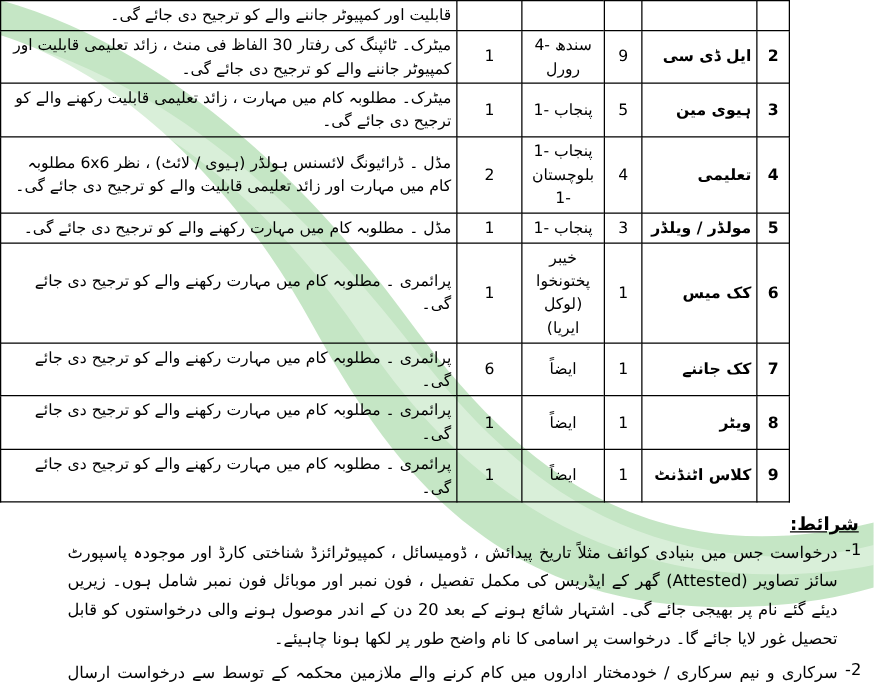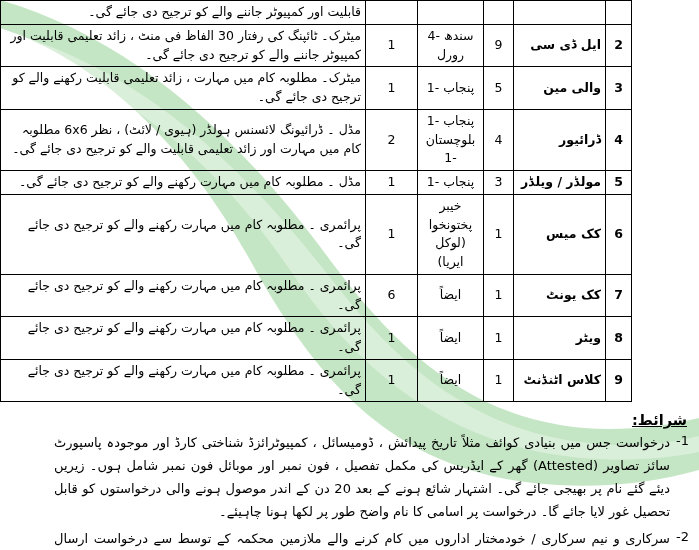--- a/index.html
+++ b/index.html
@@ -103,29 +103,29 @@
         <td class="c-sr">2</td>
         <td class="c-post rtl">ایل ڈی سی</td>
         <td class="c-age">9</td>
         <td class="c-dom rtl" style="white-space:pre-line">سندھ -4
 رورل</td>
         <td class="c-qty">1</td>
         <td class="c-qual rtl">میٹرک۔ ٹائپنگ کی رفتار 30 الفاظ فی منٹ ، زائد تعلیمی قابلیت اور کمپیوٹر جاننے والے کو ترجیح دی جائے گی۔</td>
       </tr>
       <tr>
         <td class="c-sr">3</td>
-        <td class="c-post rtl">والی مین</td>
+        <td class="c-post rtl">ہیوی مین</td>
         <td class="c-age">5</td>
         <td class="c-dom rtl" style="white-space:pre-line">پنجاب -1</td>
         <td class="c-qty">1</td>
         <td class="c-qual rtl">میٹرک۔ مطلوبہ کام میں مہارت ، زائد تعلیمی قابلیت رکھنے والے کو ترجیح دی جائے گی۔</td>
       </tr>
       <tr>
         <td class="c-sr">4</td>
-        <td class="c-post rtl">ڈرائیور</td>
+        <td class="c-post rtl">تعلیمی</td>
         <td class="c-age">4</td>
         <td class="c-dom rtl" style="white-space:pre-line">پنجاب -1
 بلوچستان -1</td>
         <td class="c-qty">2</td>
         <td class="c-qual rtl">مڈل ۔ ڈرائیونگ لائسنس ہولڈر (ہیوی / لائٹ) ، نظر 6x6 مطلوبہ کام میں مہارت اور زائد تعلیمی قابلیت والے کو ترجیح دی جائے گی۔</td>
       </tr>
       <tr>
         <td class="c-sr">5</td>
         <td class="c-post rtl">مولڈر / ویلڈر</td>
         <td class="c-age">3</td>
@@ -137,21 +137,21 @@
         <td class="c-sr">6</td>
         <td class="c-post rtl">کک میس</td>
         <td class="c-age">1</td>
         <td class="c-dom rtl" style="white-space:pre-line">خیبر پختونخوا
 (لوکل ایریا)</td>
         <td class="c-qty">1</td>
         <td class="c-qual rtl">پرائمری ۔ مطلوبہ کام میں مہارت رکھنے والے کو ترجیح دی جائے گی۔</td>
       </tr>
       <tr>
         <td class="c-sr">7</td>
-        <td class="c-post rtl">کک یونٹ</td>
+        <td class="c-post rtl">کک جاننے</td>
         <td class="c-age">1</td>
         <td class="c-dom rtl" style="white-space:pre-line">ایضاً</td>
         <td class="c-qty">6</td>
         <td class="c-qual rtl">پرائمری ۔ مطلوبہ کام میں مہارت رکھنے والے کو ترجیح دی جائے گی۔</td>
       </tr>
       <tr>
         <td class="c-sr">8</td>
         <td class="c-post rtl">ویٹر</td>
         <td class="c-age">1</td>
         <td class="c-dom rtl" style="white-space:pre-line">ایضاً</td>

